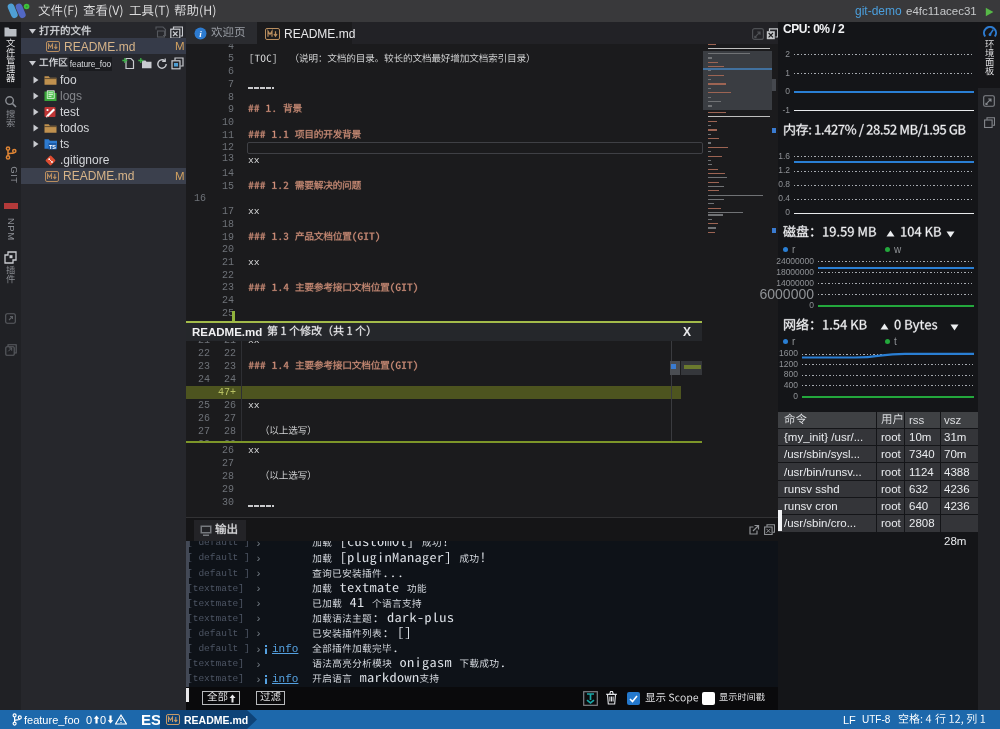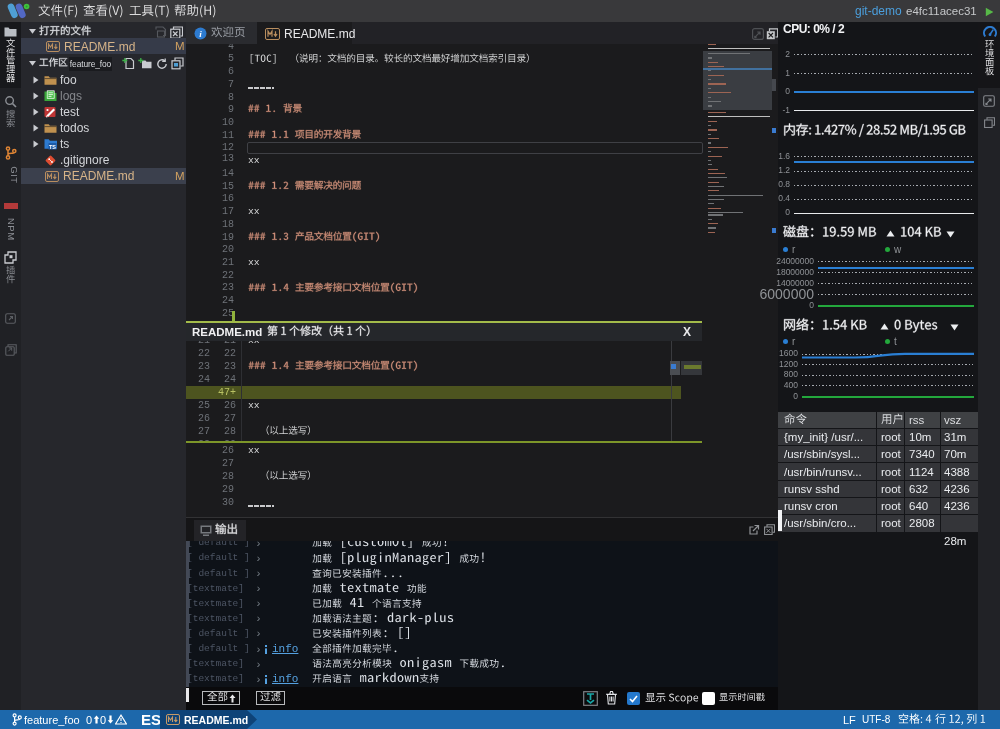--- a/index.html
+++ b/index.html
@@ -517,21 +517,21 @@
     <div style="position:absolute;left:194px;top:65.1px;height:13px;line-height:13px;font-family:'Liberation Mono';font-size:10px;font-weight:normal;color:#6e7278;white-space:pre;width:40px;text-align:right;">6</div>
     <div style="position:absolute;left:194px;top:77.8px;height:13px;line-height:13px;font-family:'Liberation Mono';font-size:10px;font-weight:normal;color:#6e7278;white-space:pre;width:40px;text-align:right;">7</div>
     <div style="position:absolute;left:194px;top:90.5px;height:13px;line-height:13px;font-family:'Liberation Mono';font-size:10px;font-weight:normal;color:#6e7278;white-space:pre;width:40px;text-align:right;">8</div>
     <div style="position:absolute;left:194px;top:103.3px;height:13px;line-height:13px;font-family:'Liberation Mono';font-size:10px;font-weight:normal;color:#6e7278;white-space:pre;width:40px;text-align:right;">9</div>
     <div style="position:absolute;left:194px;top:116.0px;height:13px;line-height:13px;font-family:'Liberation Mono';font-size:10px;font-weight:normal;color:#6e7278;white-space:pre;width:40px;text-align:right;">10</div>
     <div style="position:absolute;left:194px;top:128.7px;height:13px;line-height:13px;font-family:'Liberation Mono';font-size:10px;font-weight:normal;color:#6e7278;white-space:pre;width:40px;text-align:right;">11</div>
     <div style="position:absolute;left:194px;top:141.4px;height:13px;line-height:13px;font-family:'Liberation Mono';font-size:10px;font-weight:normal;color:#6e7278;white-space:pre;width:40px;text-align:right;">12</div>
     <div style="position:absolute;left:194px;top:152px;height:13px;line-height:13px;font-family:'Liberation Mono';font-size:10px;font-weight:normal;color:#6e7278;white-space:pre;width:40px;text-align:right;">13</div>
     <div style="position:absolute;left:194px;top:166.9px;height:13px;line-height:13px;font-family:'Liberation Mono';font-size:10px;font-weight:normal;color:#6e7278;white-space:pre;width:40px;text-align:right;">14</div>
     <div style="position:absolute;left:194px;top:179.6px;height:13px;line-height:13px;font-family:'Liberation Mono';font-size:10px;font-weight:normal;color:#6e7278;white-space:pre;width:40px;text-align:right;">15</div>
-    <div style="position:absolute;left:194px;top:192.3px;height:13px;line-height:13px;font-family:'Liberation Mono';font-size:10px;font-weight:normal;color:#6e7278;white-space:pre;width:40px;text-align:right;">16</div>
+    <div style="position:absolute;left:194px;top:192.3px;height:13px;line-height:13px;font-family:'Liberation Mono';font-size:10px;font-weight:normal;color:#6e7278;white-space:pre;width:40px;text-align:left;">16</div>
     <div style="position:absolute;left:194px;top:205.0px;height:13px;line-height:13px;font-family:'Liberation Mono';font-size:10px;font-weight:normal;color:#6e7278;white-space:pre;width:40px;text-align:right;">17</div>
     <div style="position:absolute;left:194px;top:217.7px;height:13px;line-height:13px;font-family:'Liberation Mono';font-size:10px;font-weight:normal;color:#6e7278;white-space:pre;width:40px;text-align:right;">18</div>
     <div style="position:absolute;left:194px;top:230.5px;height:13px;line-height:13px;font-family:'Liberation Mono';font-size:10px;font-weight:normal;color:#6e7278;white-space:pre;width:40px;text-align:right;">19</div>
     <div style="position:absolute;left:194px;top:243.2px;height:13px;line-height:13px;font-family:'Liberation Mono';font-size:10px;font-weight:normal;color:#6e7278;white-space:pre;width:40px;text-align:right;">20</div>
     <div style="position:absolute;left:194px;top:255.9px;height:13px;line-height:13px;font-family:'Liberation Mono';font-size:10px;font-weight:normal;color:#6e7278;white-space:pre;width:40px;text-align:right;">21</div>
     <div style="position:absolute;left:194px;top:268.6px;height:13px;line-height:13px;font-family:'Liberation Mono';font-size:10px;font-weight:normal;color:#6e7278;white-space:pre;width:40px;text-align:right;">22</div>
     <div style="position:absolute;left:194px;top:281.3px;height:13px;line-height:13px;font-family:'Liberation Mono';font-size:10px;font-weight:normal;color:#6e7278;white-space:pre;width:40px;text-align:right;">23</div>
     <div style="position:absolute;left:194px;top:294.1px;height:13px;line-height:13px;font-family:'Liberation Mono';font-size:10px;font-weight:normal;color:#6e7278;white-space:pre;width:40px;text-align:right;">24</div>
     <div style="position:absolute;left:194px;top:306.8px;height:13px;line-height:13px;font-family:'Liberation Mono';font-size:10px;font-weight:normal;color:#6e7278;white-space:pre;width:40px;text-align:right;">25</div>
     <div style="position:absolute;left:248.0px;top:53.5px;width:288.1px;height:10.2px">

